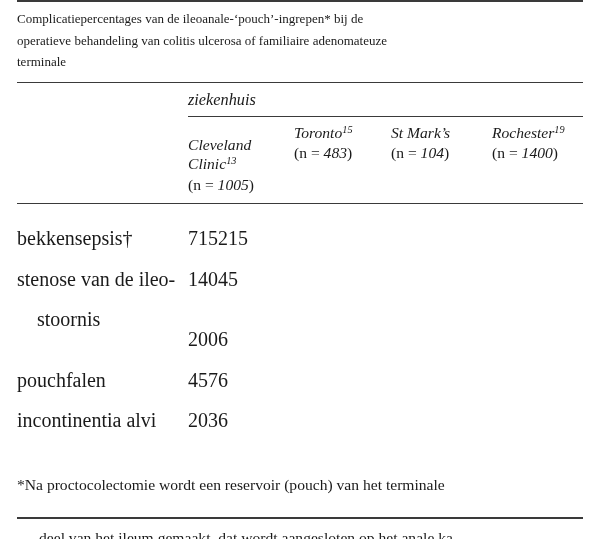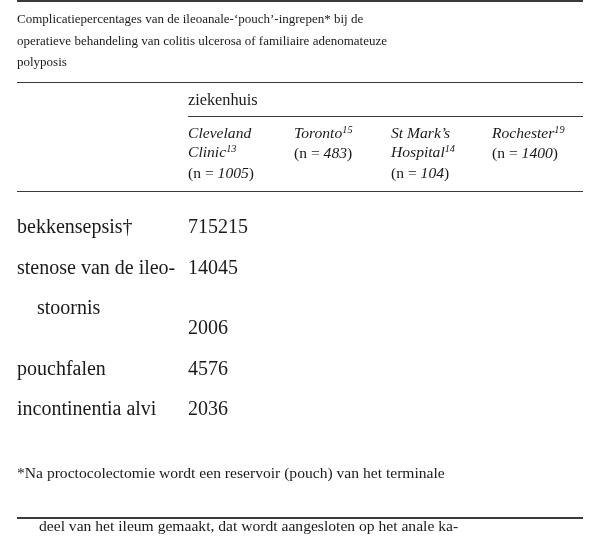--- a/index.html
+++ b/index.html
@@ -65,20 +65,21 @@
     text-align: left;
   }
 
   
   .head-area { position: relative; }
 
   .spanner-row {
     padding: 7px 0 6px 171px;
   }
   .spanner-label {
+    font-style: italic;
     font-size: 16.3px;
     line-height: 20px;
     margin-top: 24px;
   }
 
   .colhead-row {
     display: flex;
     padding: 6px 0 9px 0;
     align-items: flex-start;
   }
@@ -101,21 +102,21 @@
   }
   .colhead-n {
     display: block;
     font-style: normal;
     margin-top: 1px;
   }
   .colhead-n i {
   }
 
   
-  .col-0 { flex-basis: 106px; }
+  .col-0 { flex-basis: 106px; margin-top: 12px; }
   .col-1 { flex-basis: 97px; }
   .col-2 { flex-basis: 101px; }
   .col-3 { flex-basis: auto; }
 
   
   .body-rows {
     padding-top: 4px;
   }
   .data-row {
     display: flex;
@@ -176,21 +177,21 @@
 </head>
 <body>
 
 <div class="table-figure">
 
   <hr class="rule">
 
   <div class="caption">
     <span class="caption-line just">Complicatiepercentages van de ileoanale-‘pouch’-ingrepen* bij de</span>
     <span class="caption-line just">operatieve behandeling van colitis ulcerosa of familiaire adenomateuze</span>
-    <span class="caption-line last">polyposis</span>
+    <span class="caption-line last">terminale</span>
   </div>
 
   <div class="head-area">
 
     <hr class="rule rule-thin" style="margin-top:9px;">
 
     <div class="spanner-row">
       <span class="spanner-label">ziekenhuis</span>
     </div>
 
@@ -206,21 +207,20 @@
       </div>
 
       <div class="colhead col-1">
         <span class="colhead-name"><span>Toronto</span><sup>15</sup></span>
         <span class="colhead-name"></span>
         <span class="colhead-n"><span>(n = </span><i>483</i><span>)</span></span>
       </div>
 
       <div class="colhead col-2">
         <span class="colhead-name">St Mark’s</span>
-        <span class="colhead-name"><span>Hospital</span><sup>14</sup></span>
         <span class="colhead-n"><span>(n = </span><i>104</i><span>)</span></span>
       </div>
 
       <div class="colhead col-3">
         <span class="colhead-name"><span>Rochester</span><sup>19</sup></span>
         <span class="colhead-n"><span>(n = </span><i>1400</i><span>)</span></span>
       </div>
     </div>
 
     <hr class="rule rule-thin">

